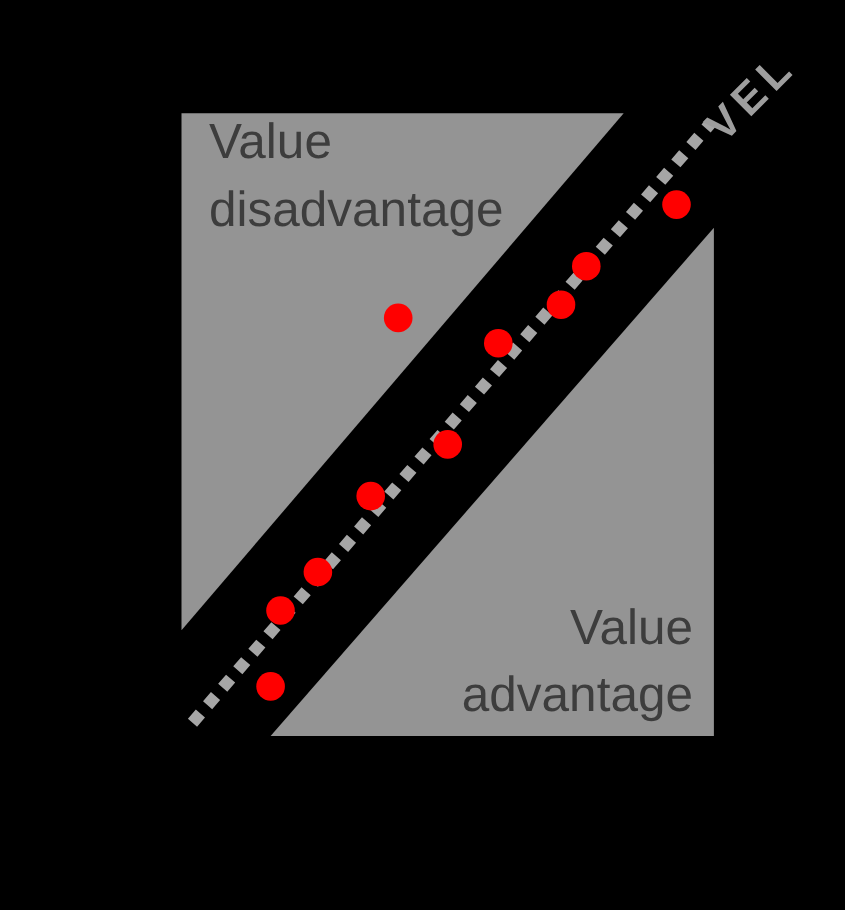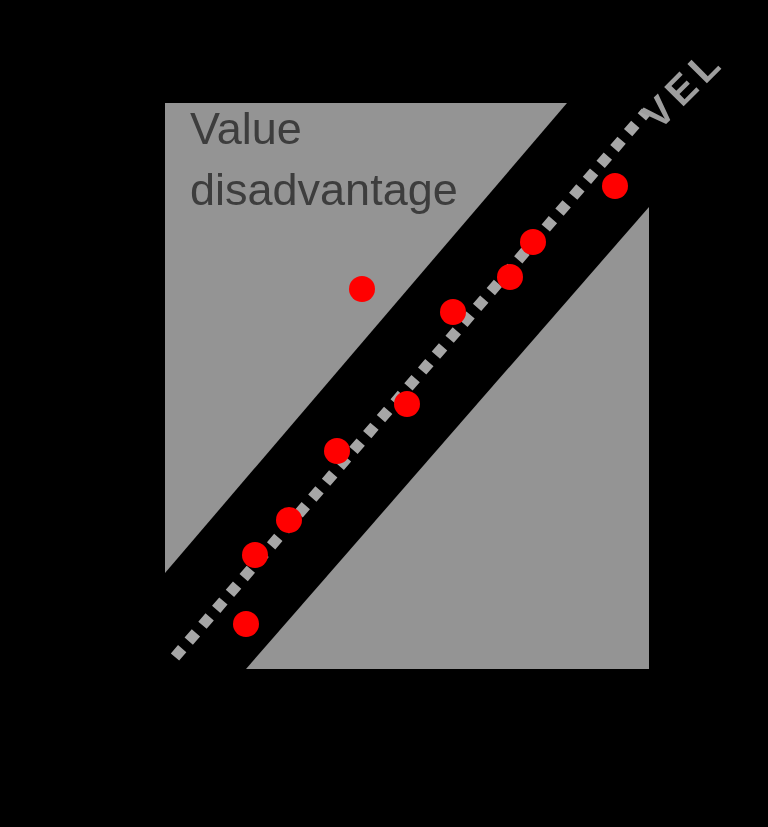--- a/index.html
+++ b/index.html
@@ -76,16 +76,17 @@
         <circle cx="362" cy="289" r="13" class="data-point"></circle>
         <circle cx="453" cy="312" r="13" class="data-point"></circle>
         <circle cx="510" cy="277" r="13" class="data-point"></circle>
         <circle cx="533" cy="242" r="13" class="data-point"></circle>
         <circle cx="615" cy="186" r="13" class="data-point"></circle>
       </g>
   </svg>
 
   <div class="region-label label-disadvantage">Value disadvantage</div>
 
+  <div class="region-label label-advantage">Value advantage</div>
 
   <div class="vel-label">VEL</div>
 
 </div>
 
 </body></html>

